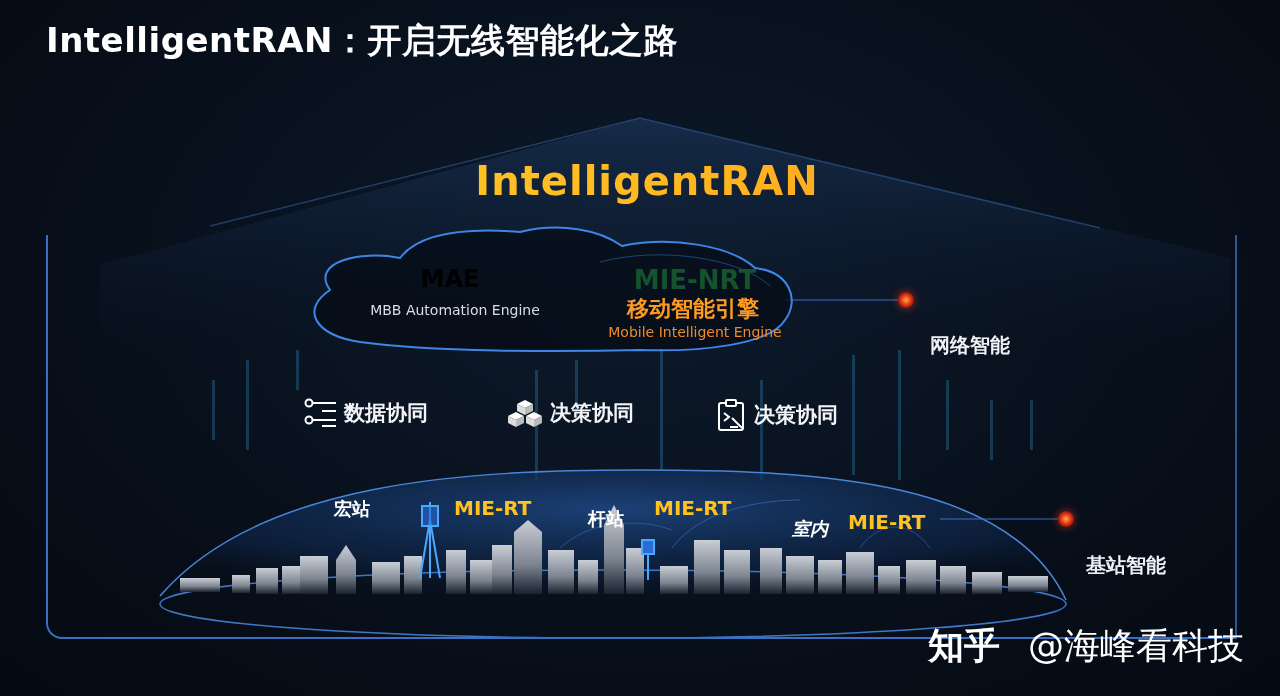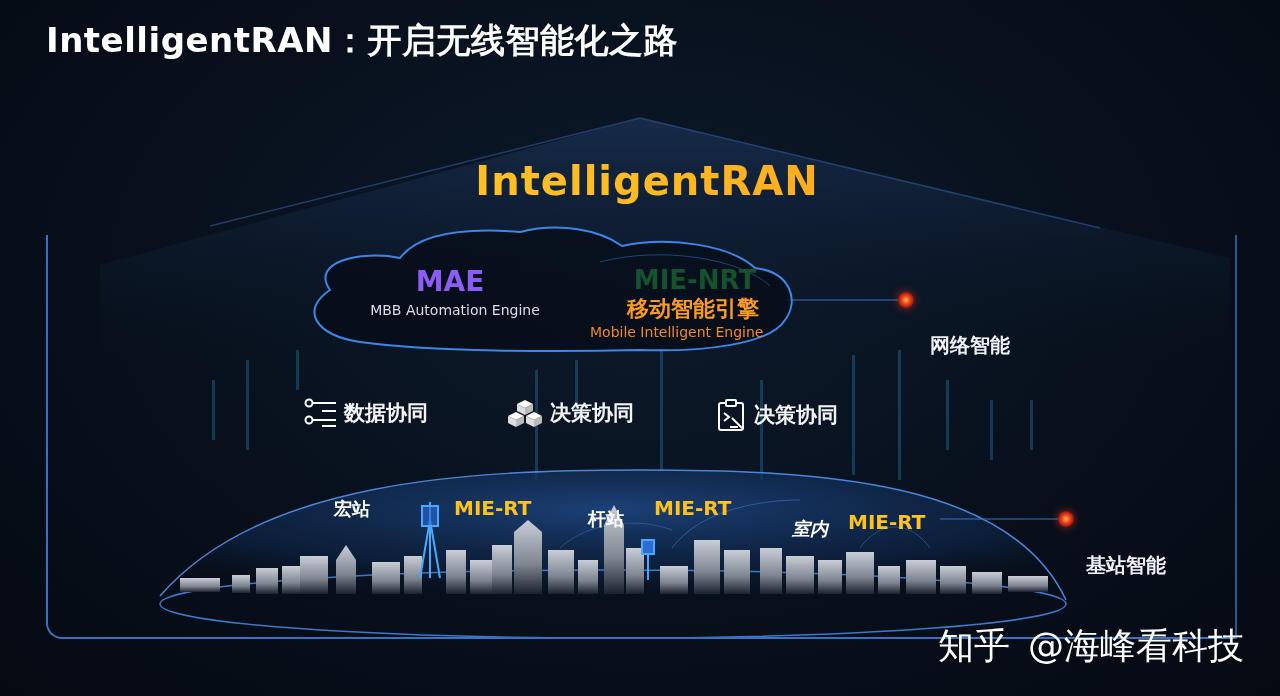--- a/index.html
+++ b/index.html
@@ -24,37 +24,37 @@
     border-top:none; border-bottom-left-radius:16px;
   }
   .main-heading {
     left:7px; width:1280px; top:158px; text-align:center;
     font-size:40px; font-weight:bold; letter-spacing:1px;
     background: linear-gradient(90deg, #ffe13a 0%, #ffc02a 50%, #ff8a1a 100%);
     -webkit-background-clip:text; background-clip:text; color:transparent;
     text-shadow: 0 0 1px rgba(255,160,0,0.2);
   }
   .cloud { left:0; top:0; width:1280px; height:696px; pointer-events:none; }
-  .mae-title { left:400px; top:265px; width:100px; text-align:center; font-size:28px; font-weight:bold; color:#8b5cf6; }
+  .mae-title { left:400px; top:265px; width:100px; text-align:center; font-size:24px; font-weight:bold; color:#000000; }
   .mae-sub { left:330px; top:302px; width:250px; text-align:center; font-size:14px; color:#d9dde6; }
   .nrt-title { left:620px; top:265px; width:150px; text-align:center; font-size:26px; font-weight:bold; color:#14532d; }
   .nrt-cn { left:608px; top:294px; width:170px; text-align:center; font-size:22px; font-weight:bold; color:#ff9a22; }
-  .nrt-sub { left:590px; top:324px; width:210px; text-align:left; font-size:14px; color:#f08a2a; }
+  .nrt-sub { left:590px; top:324px; width:210px; text-align:center; font-size:14px; color:#f08a2a; }
   .dot {
     width:16px; height:16px; border-radius:50%;
     background: radial-gradient(circle, #ffb03a 0%, #e0321a 45%, #7a0c08 80%, rgba(60,0,0,0) 100%);
     box-shadow:0 0 8px rgba(255,60,20,0.6);
   }
   .side-label { font-size:20px; font-weight:bold; color:#eef1f6; white-space:nowrap;margin-top:44px; }
   .collab { top:398px; display:flex; align-items:center; gap:6px; }
   .collab-label { font-size:21px; font-weight:bold; color:#f2f4f8; white-space:nowrap; }
   .site-label { font-size:18px; font-weight:bold; color:#fff; white-space:nowrap; }
   .mie-rt { font-size:20px; font-weight:bold; color:#ffc21e; white-space:nowrap; }
   .watermark { right:36px; top:622px; font-size:36px; color:#fff; white-space:nowrap; }
-  .watermark .brand { font-weight:normal; margin-right:18px; }
+  .watermark .brand { font-weight:bold; margin-right:28px; }
 </style>
 </head>
 <body>
 
 <div class="abs page-title">IntelligentRAN：开启无线智能化之路</div>
 
 <svg class="abs roof" viewBox="0 0 1280 696">
   <defs>
     <linearGradient id="roofg" x1="0" y1="0" x2="0" y2="1">
       <stop offset="0" stop-color="#1a3356" stop-opacity="0.75"></stop>

